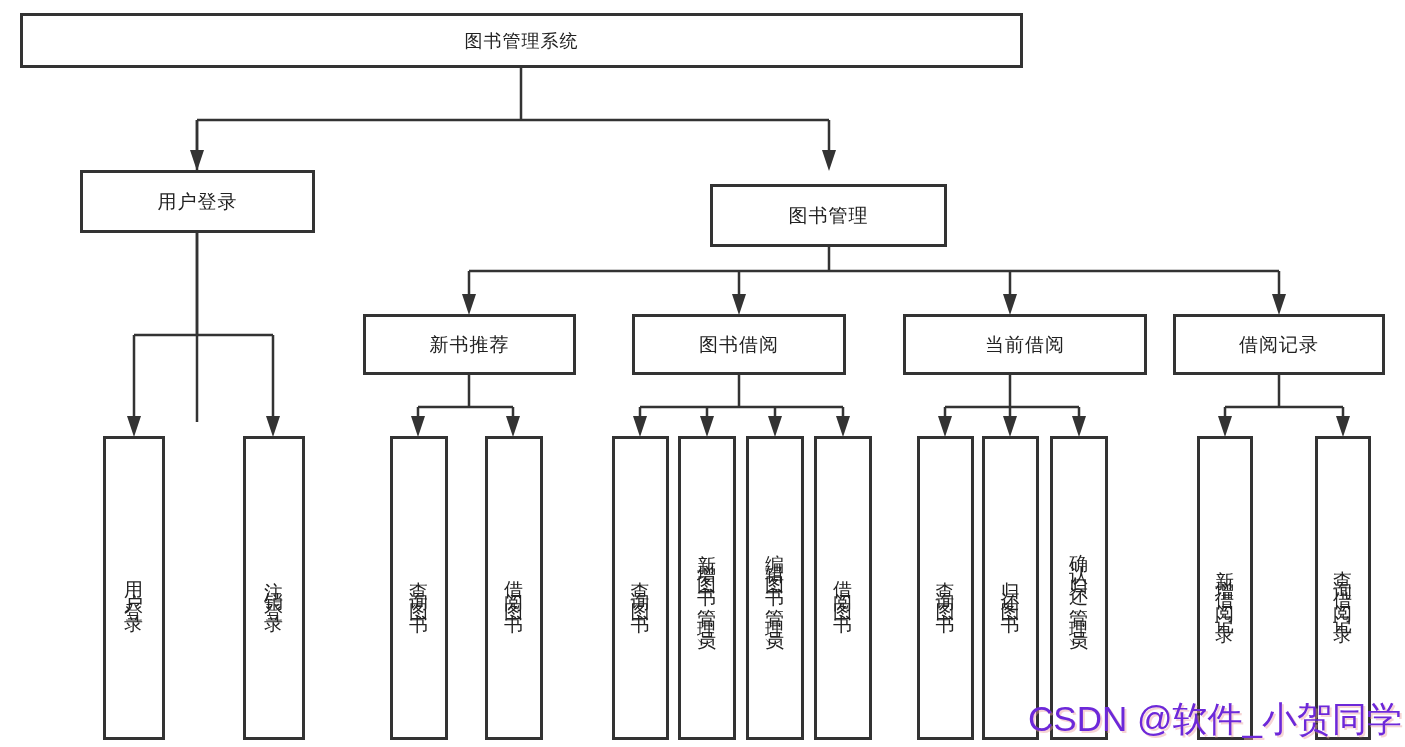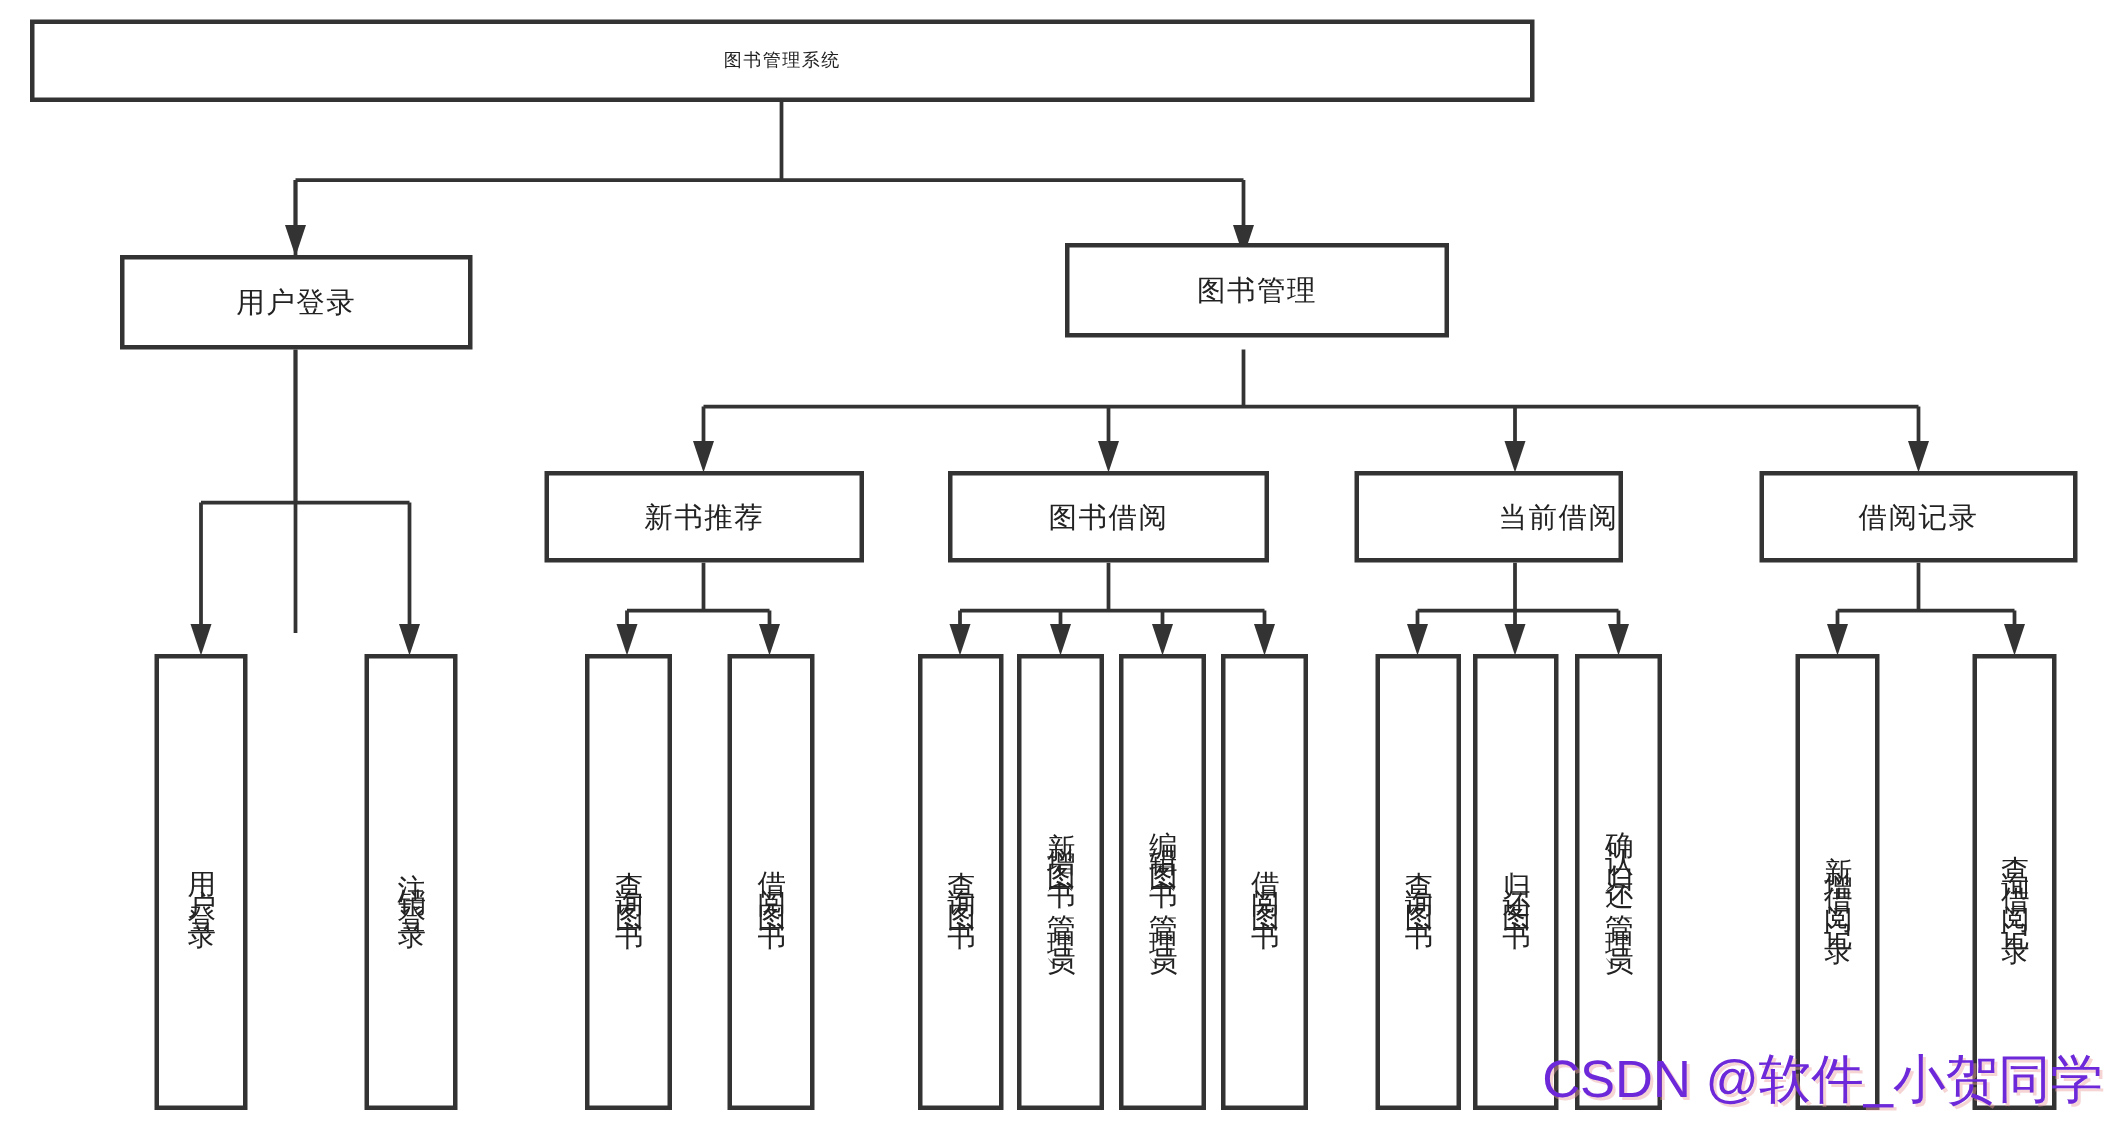--- a/index.html
+++ b/index.html
@@ -22,21 +22,21 @@
     box-sizing: border-box;
     background: #ffffff;
     border: 3px solid #333333;
     z-index: 1;
     display: flex;
     align-items: center;
     justify-content: center;
     color: #222222;
   }
   .hnode { font-size: 19px; letter-spacing: 1px; }
-  .root  { font-size: 12px; font-family: Liberation Serif, serif; }
+  .root  { font-size: 18px; font-family: Liberation Serif, serif; }
   .vnode {
     writing-mode: vertical-rl;
     text-orientation: mixed;
     font-size: 19px;
     letter-spacing: 11px;
     line-height: 1;
     text-align: center;
   }
   .watermark {
     position: absolute;
@@ -103,31 +103,31 @@
     </g>
   </svg>
 
   <div class="node hnode root" style="left:20px; top:13px; width:1003px; height:55px;">
     <span>图书管理系统</span>
   </div>
 
   <div class="node hnode" style="left:80px; top:170px; width:235px; height:63px;">
     <span>用户登录</span>
   </div>
-  <div class="node hnode" style="left:710px; top:162px; width:256px; height:63px;">
+  <div class="node hnode" style="left:710px; top:184px; width:237px; height:63px;">
     <span>图书管理</span>
   </div>
 
   <div class="node hnode" style="left:363px; top:314px; width:213px; height:61px;align-items:center;">
     <span>新书推荐</span>
   </div>
   <div class="node hnode" style="left:632px; top:314px; width:214px; height:61px;">
     <span>图书借阅</span>
   </div>
-  <div class="node hnode" style="left:903px; top:314px; width:179px; height:61px;justify-content:flex-end;">
+  <div class="node hnode" style="left:903px; top:314px; width:244px; height:61px;">
     <span>当前借阅</span>
   </div>
   <div class="node hnode" style="left:1173px; top:314px; width:212px; height:61px;justify-content:center;">
     <span>借阅记录</span>
   </div>
 
   <div class="node vnode" style="left:103px; top:436px; width:62px; height:304px;">
     <span>用户登录</span>
   </div>
   <div class="node vnode" style="left:243px; top:436px; width:62px; height:304px;">

